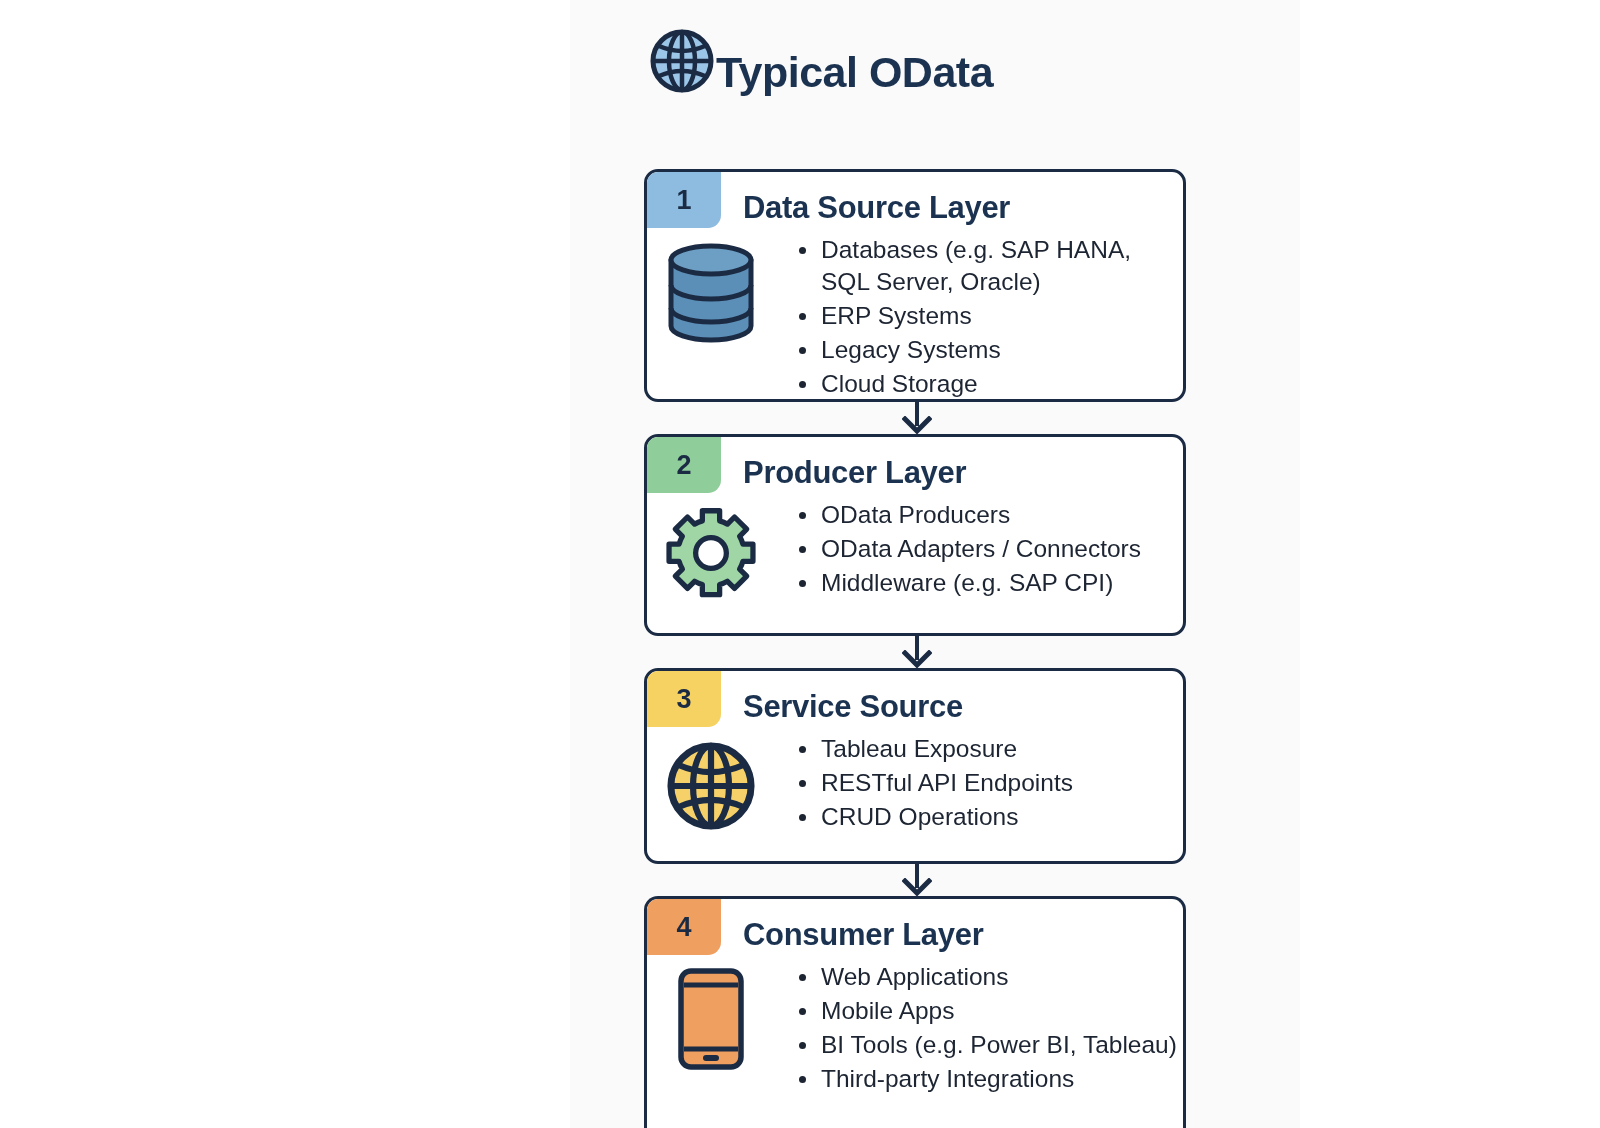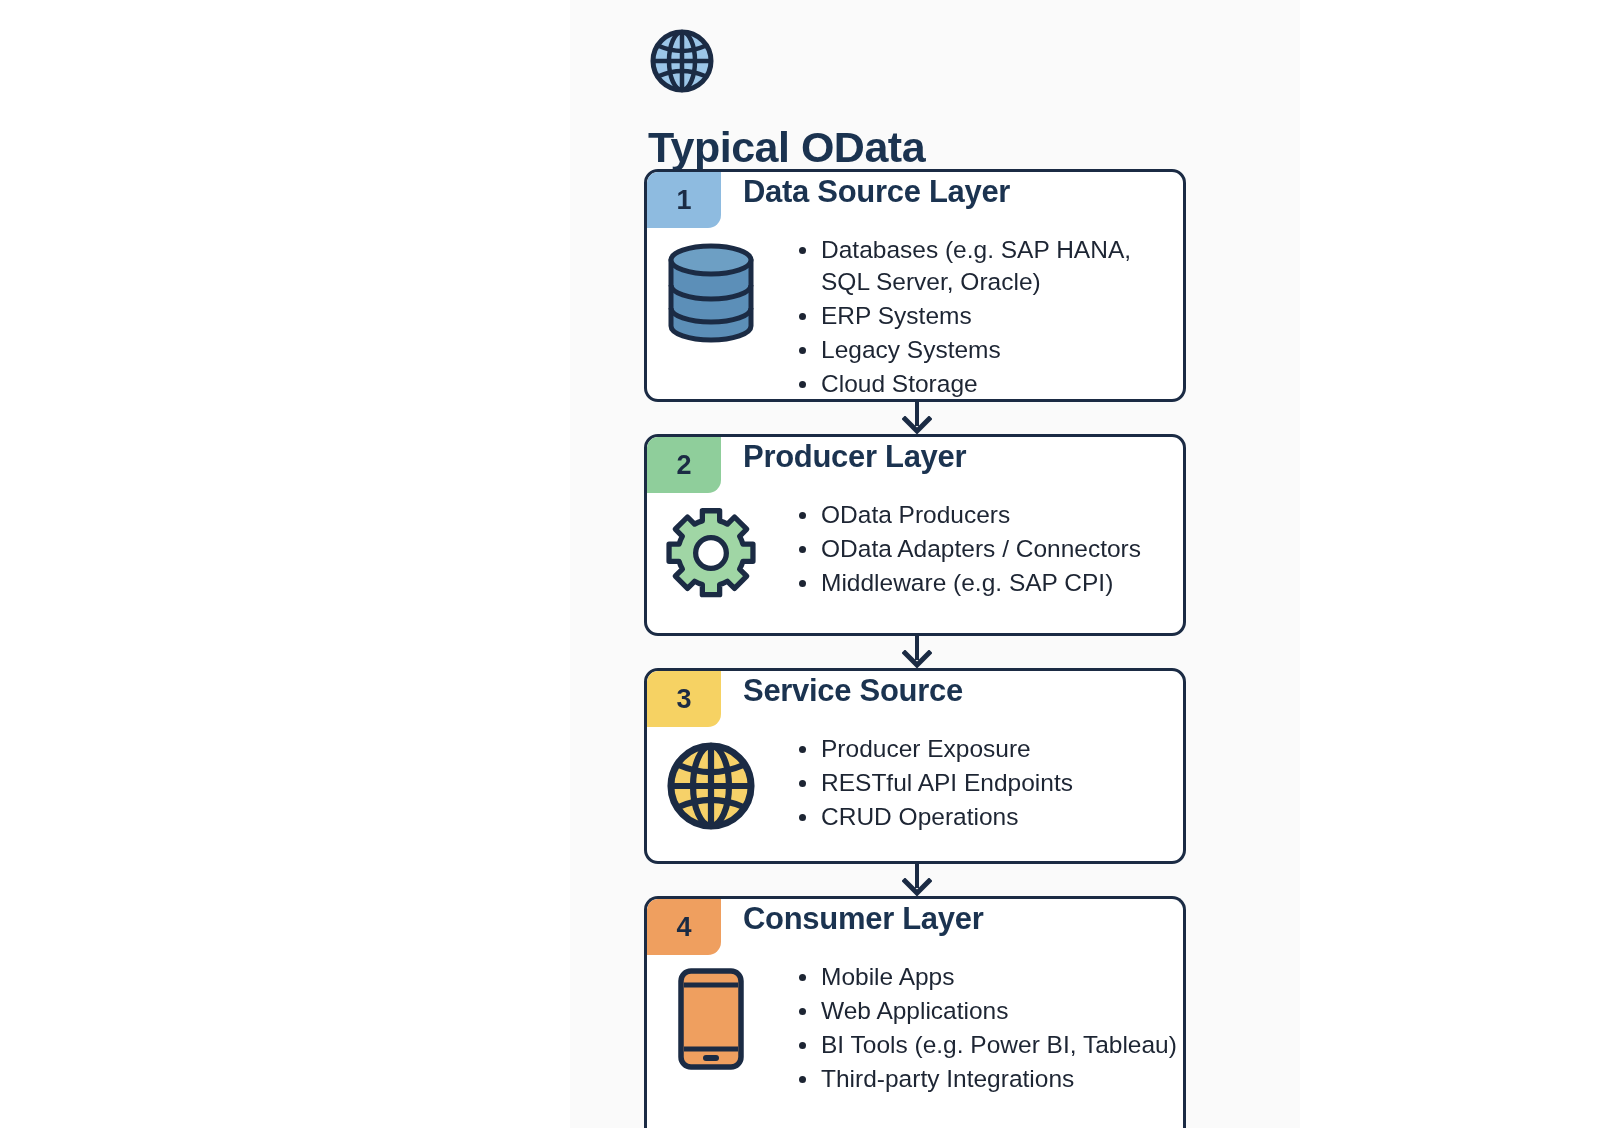--- a/index.html
+++ b/index.html
@@ -33,23 +33,21 @@
     height: 1128px;
   }
 
   
   .title-row {
     position: absolute;
     left: 78px;
     top: 22px;
     width: 560px;
     display: flex;
-    align-items: flex-start;
-    gap: 22px;
-    flex-direction: column;
+    align-items: flex-end;
   }
   .title-globe {
     flex: 0 0 auto;
     margin-top: 5px;
   }
   .title-text {
     font-size: 43px;
     font-weight: bold;
     line-height: 1.24;
     color: #1b3350;
@@ -79,21 +77,21 @@
     display: flex;
     align-items: center;
     justify-content: center;
     font-size: 27px;
     font-weight: bold;
     color: #1b2b44;
   }
   .card-title {
     position: absolute;
     left: 96px;
-    top: 2px;
+    top: 18px;
     font-size: 31px;
     font-weight: bold;
     color: #1b3350;
     letter-spacing: -0.3px;
     white-space: nowrap;
   }
   .card-body {
     position: absolute;
     left: 0;
     top: 62px;
@@ -236,21 +234,21 @@
         <svg width="94" height="94" viewBox="0 0 68 68">
           <circle cx="34" cy="34" r="29" fill="#f6d169" stroke="#1b2b44" stroke-width="5"></circle>
           <ellipse cx="34" cy="34" rx="13" ry="29" fill="none" stroke="#1b2b44" stroke-width="4.5"></ellipse>
           <line x1="34" y1="5" x2="34" y2="63" stroke="#1b2b44" stroke-width="4.5"></line>
           <line x1="5" y1="34" x2="63" y2="34" stroke="#1b2b44" stroke-width="4.5"></line>
           <path d="M11 19 Q34 29 57 19" fill="none" stroke="#1b2b44" stroke-width="4.5"></path>
           <path d="M11 49 Q34 39 57 49" fill="none" stroke="#1b2b44" stroke-width="4.5"></path>
         </svg>
       </div>
       <ul class="bullets">
-        <li>Producer Exposure</li>
+        <li>Tableau Exposure</li>
         <li>RESTful API Endpoints</li>
         <li>CRUD Operations</li>
       </ul>
     </div>
   </div>
 
   <div class="arrow" style="top:864px; height:32px;">
     <div class="shaft" style="height:24px;"></div>
     <svg class="head" style="top:14px;" viewBox="0 0 30 18">
       <path d="M3 3 L15 15 L27 3" fill="none" stroke="#1b2b44" stroke-width="5" stroke-linecap="square"></path>
@@ -263,21 +261,21 @@
     <div class="card-body">
       <div class="icon-cell">
         <svg width="68" height="104" viewBox="0 0 68 104">
           <rect x="4" y="4" width="60" height="96" rx="10" fill="#ef9f5f" stroke="#1b2b44" stroke-width="5.5"></rect>
           <line x1="7" y1="18" x2="61" y2="18" stroke="#1b2b44" stroke-width="5"></line>
           <line x1="7" y1="82" x2="61" y2="82" stroke="#1b2b44" stroke-width="5"></line>
           <rect x="26" y="88" width="16" height="6" rx="3" fill="#1b2b44"></rect>
         </svg>
       </div>
       <ul class="bullets">
+        <li>Web Applications</li>
         <li>Mobile Apps</li>
-        <li>Web Applications</li>
         <li>BI Tools (e.g. Power BI, Tableau)</li>
         <li>Third-party Integrations</li>
       </ul>
     </div>
   </div>
 
 </div>
 
 </body></html>

